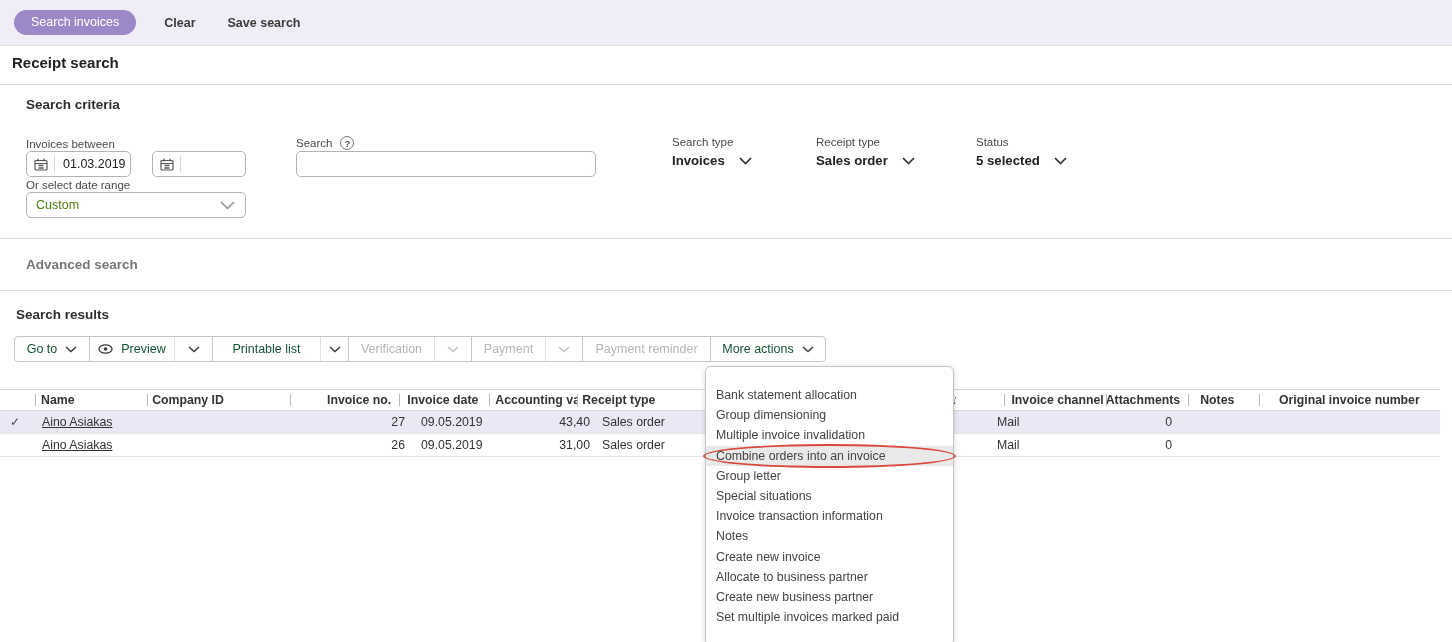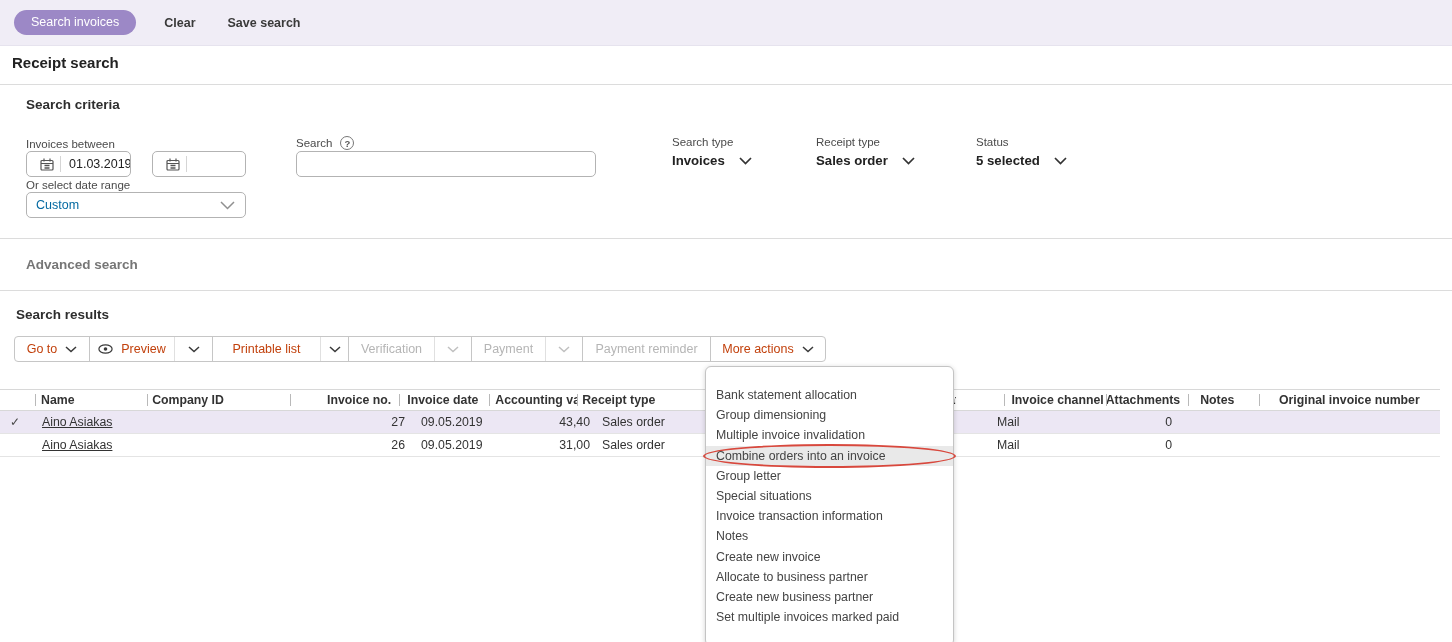--- a/index.html
+++ b/index.html
@@ -38,51 +38,51 @@
   .sec-title { position:absolute; font-size:13.5px; font-weight:700; color:#2e2e2e; }
   .sec-title.criteria { left:26px; top:97px; }
   .sec-title.advanced { left:26px; top:257px; color:#767676; }
   .sec-title.results  { left:16px; top:307px; }
   .hdiv { position:absolute; left:0; width:100%; height:1px; background:#dcdcdc; }
   .hdiv.d1 { top:238px; } .hdiv.d2 { top:290px; }
   
   .flabel { position:absolute; font-size:11.5px; color:#4a4a4a; white-space:nowrap; }
   .inputbox {
     position:absolute; height:26px; border:1px solid #b3b3b3; border-radius:5px;
-    background:#fff; display:flex; align-items:center; overflow:hidden;padding-left:6px;
+    background:#fff; display:flex; align-items:center; overflow:hidden;
   }
   .cal-wrap { width:28px; display:flex; align-items:center; justify-content:center;
     border-right:1px solid #d5d5d5; height:16px; }
   .dateval { font-size:12.5px; color:#222; padding-left:8px; }
   .selectbox {
     position:absolute; height:26px; border:1px solid #b3b3b3; border-radius:5px;
     background:#fff; display:flex; align-items:center; justify-content:space-between;
     padding:0 10px 0 9px; cursor:pointer;
   }
-  .selectbox .selval { font-size:12.5px; color:#0369a1; }
+  .selectbox .selval { font-size:12.5px; color:#4d7c0f; }
   .searchlbl-row { position:absolute; left:296px; top:136px; display:flex; align-items:center; gap:8px; }
   .help-circle {
     width:14px; height:14px; border:1px solid #777; border-radius:50%;
     font-size:9.5px; color:#555; display:flex; align-items:center; justify-content:center;
     font-weight:700; cursor:pointer;
   }
   .filter-group { position:absolute; top:136px; }
   .filter-group .flab { font-size:11.5px; color:#4a4a4a; }
   .filter-group .fval {
     margin-top:5px; display:flex; align-items:center; gap:14px;
     font-size:13.2px; font-weight:700; color:#222; cursor:pointer;
   }
   
   .tgroup {
     position:absolute; left:14px; top:336px; height:26px; display:flex;
     border:1px solid #c6c6c6; border-radius:4px; background:#fff;
   }
   .tseg {
     display:flex; align-items:stretch; border-left:1px solid #c6c6c6;
-    font-size:12.5px; color:#c2410c; cursor:pointer;
+    font-size:12.5px; color:#14532d; cursor:pointer;
   }
   .tseg:first-child { border-left:none; }
   .tseg.dis { color:#b5b5b5; cursor:default; }
   .tmain, .tsolo { display:flex; align-items:center; justify-content:center; gap:8px; padding:0 4px; }
   .tchev { display:flex; align-items:center; justify-content:center; border-left:1px solid #e0e0e0; }
   .tseg svg { display:block; }
   
   .table { position:absolute; left:0; top:389px; width:1440px; }
   .thead {
     display:flex; height:22px; border-top:1px solid #d8d8d8; border-bottom:1px solid #d8d8d8;

